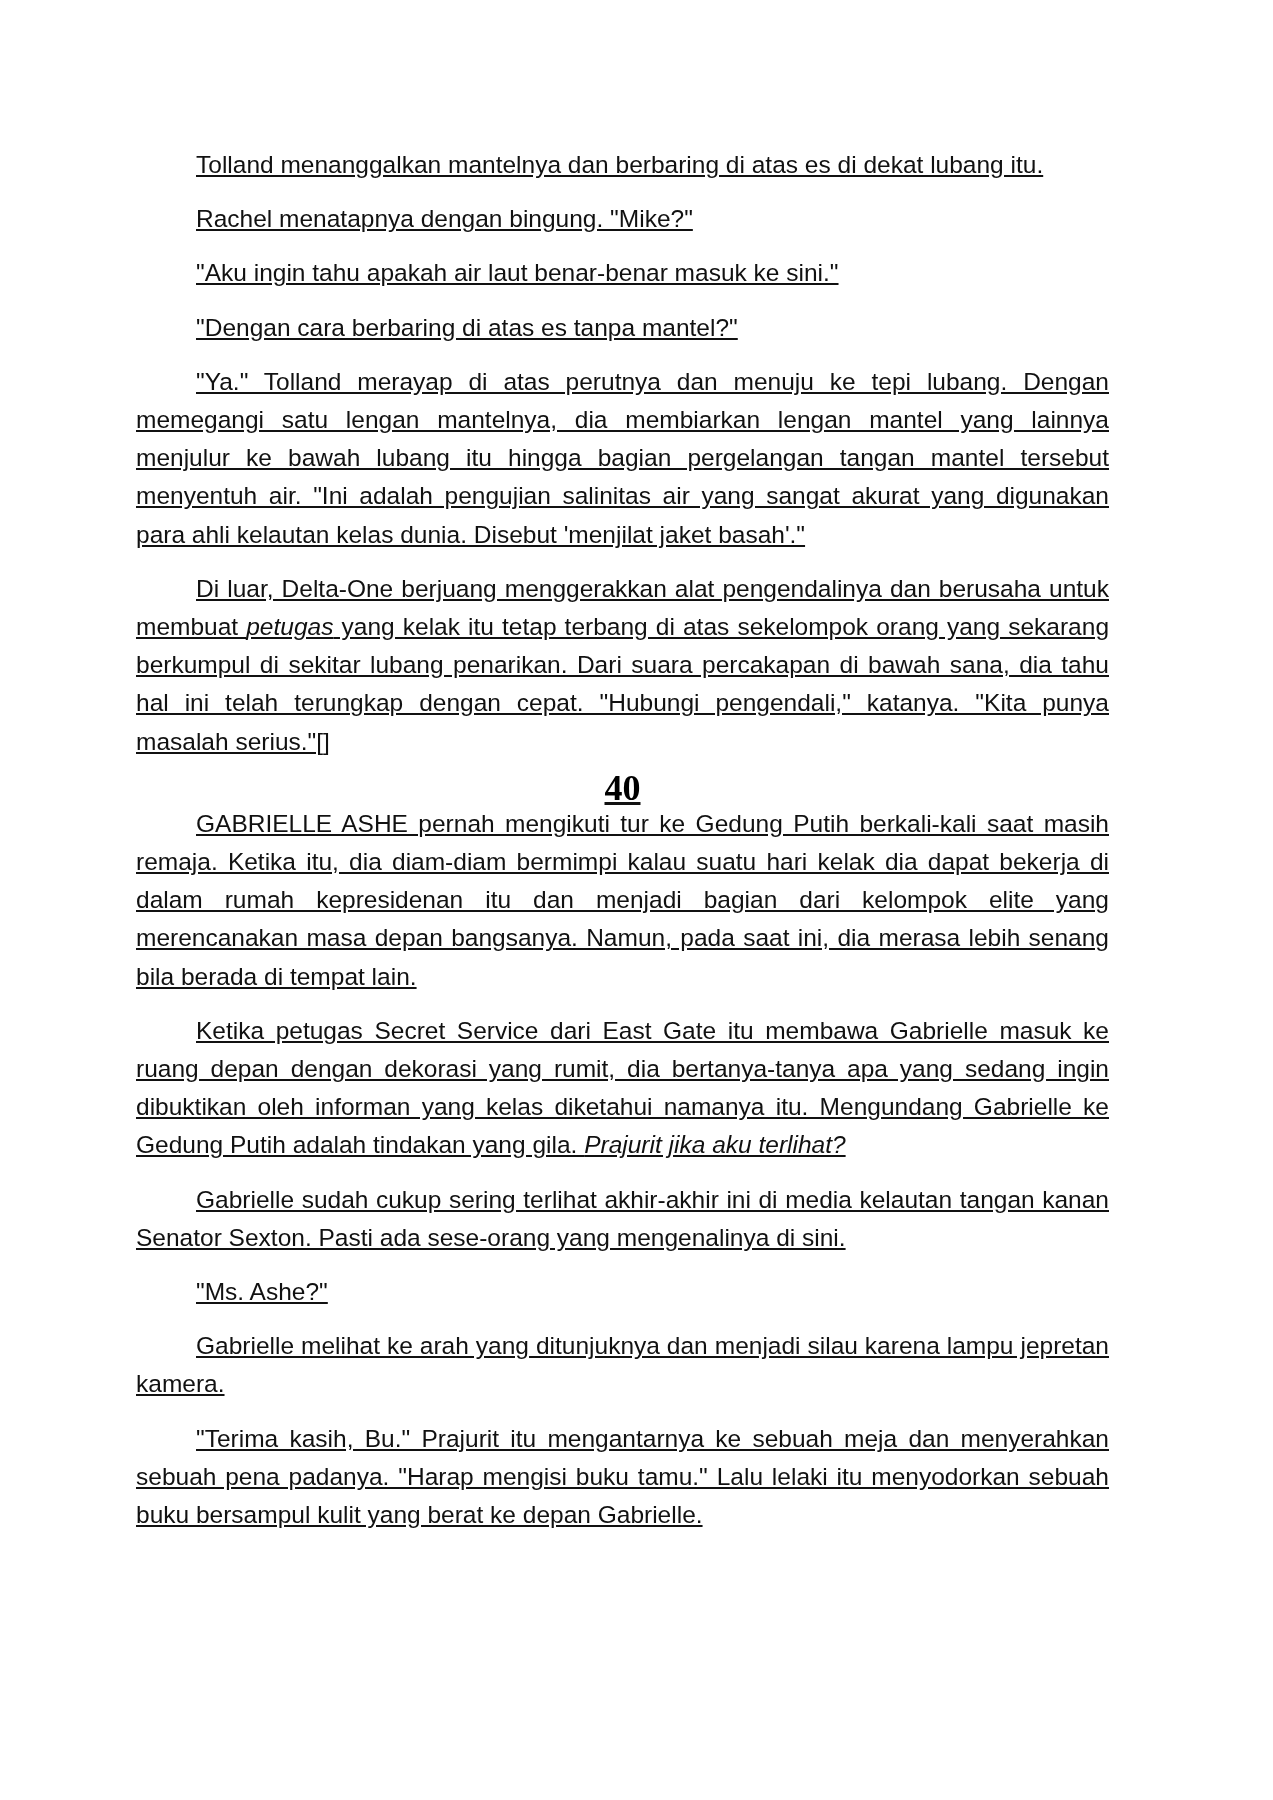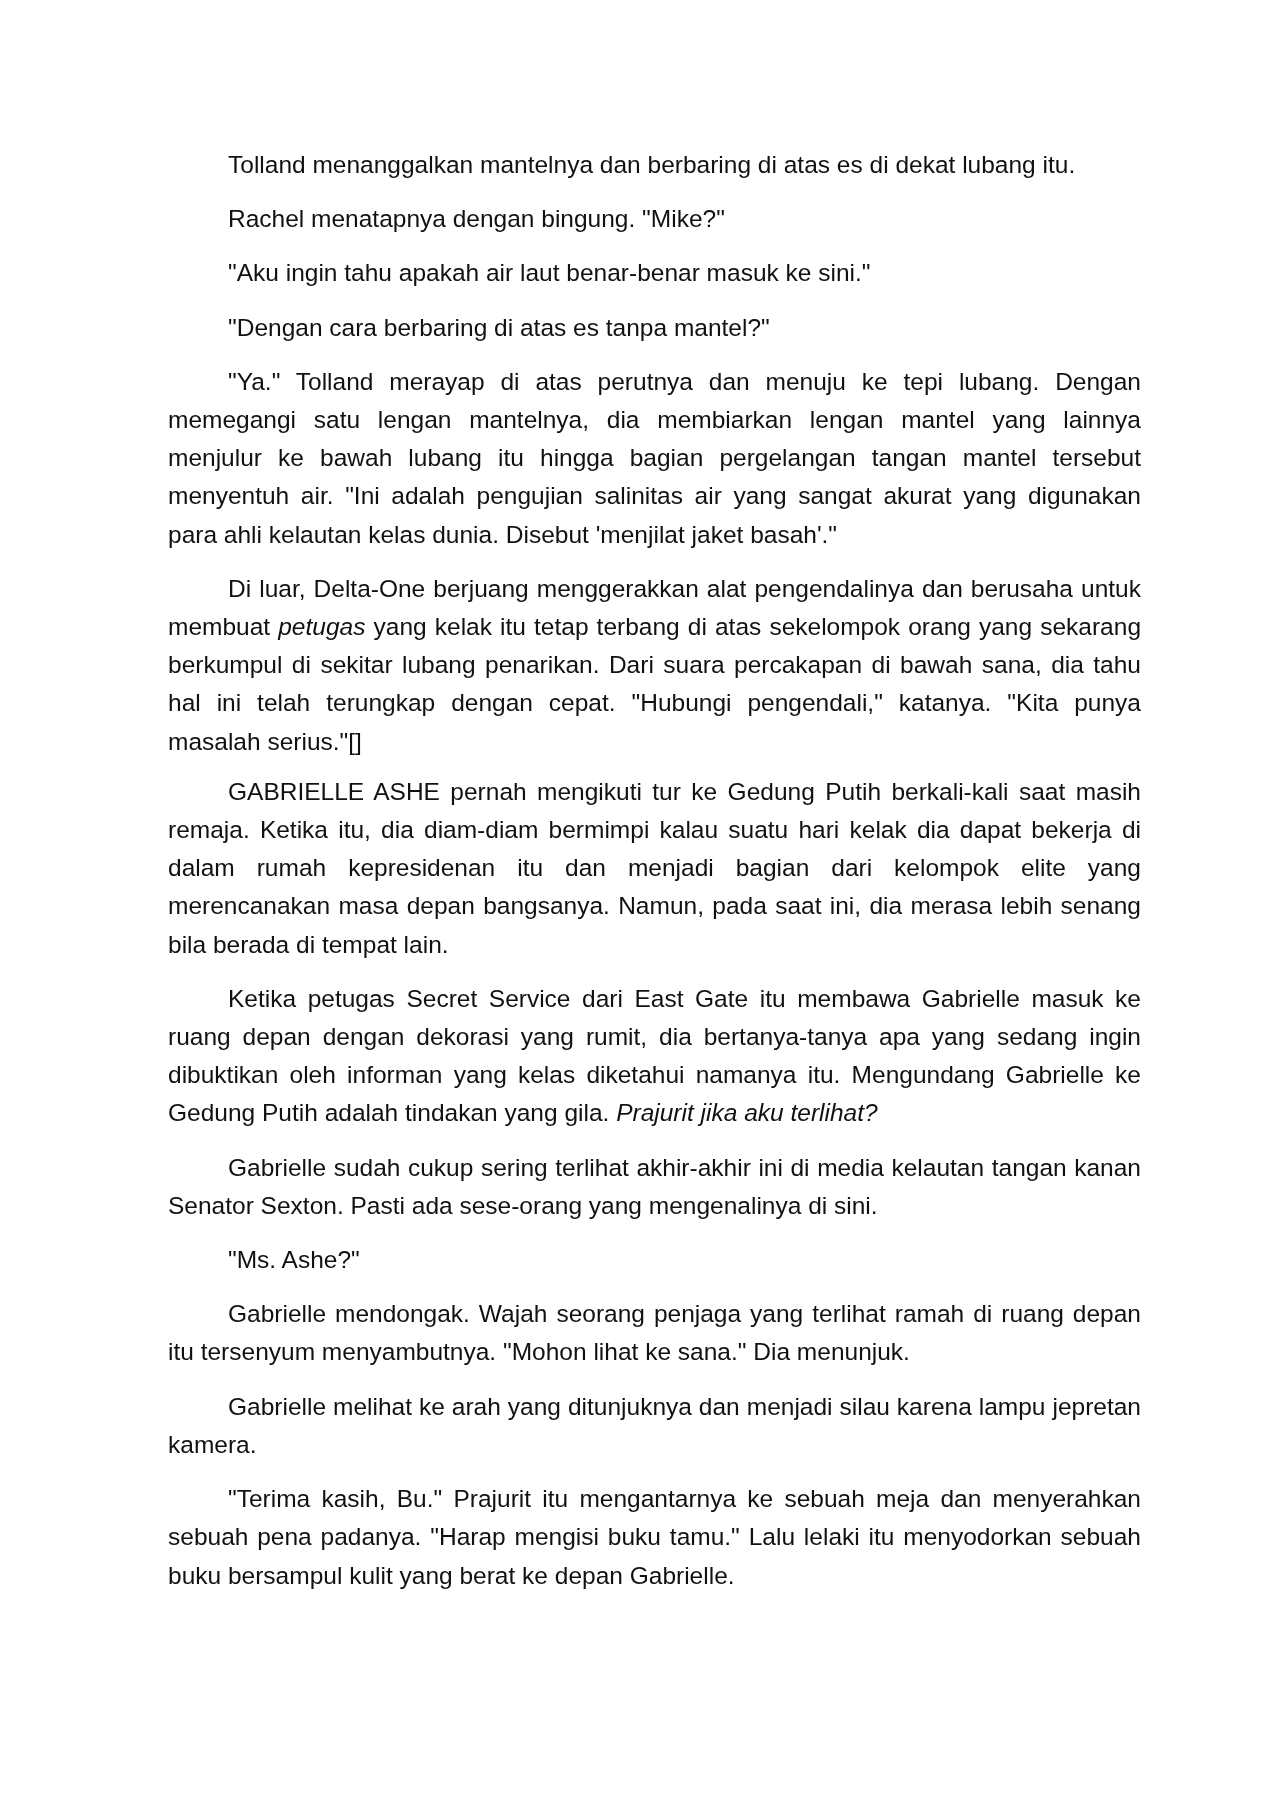--- a/index.html
+++ b/index.html
@@ -1,25 +1,26 @@
 <!DOCTYPE html>
 <html><head>
 <meta charset="utf-8">
 <style>
   html, body { margin: 0; padding: 0; background: #ffffff; }
   body { width: 1273px; height: 1800px; position: relative; overflow: hidden; }
   .page {
     position: absolute;
-    left: 168px;
+    left: 136px;
     top: 146px;
     width: 973px;
     font-family: "Liberation Sans", sans-serif;
     font-size: 24.5px;
     line-height: 38.2px;
     color: #111111;
+    text-decoration: underline;
   }
   .para {
     margin: 0 0 16px 0;
     text-indent: 60px;
     text-align: justify;
   }
   .chapter {
     font-family: "Liberation Serif", serif;
     font-weight: bold;
     font-size: 36px;
@@ -40,24 +41,26 @@
 
   <p class="para">Tolland menanggalkan mantelnya dan berbaring di atas es di dekat lubang itu.</p>
   <p class="para">Rachel menatapnya dengan bingung. "Mike?"</p>
   <p class="para">"Aku ingin tahu apakah air laut benar-benar masuk ke sini."</p>
   <p class="para">"Dengan cara berbaring di atas es tanpa mantel?"</p>
   <p class="para">"Ya." Tolland merayap di atas perutnya dan menuju ke tepi lubang. Dengan memegangi satu lengan mantelnya, dia membiarkan lengan mantel yang lainnya menjulur ke bawah lubang itu hingga bagian pergelangan tangan mantel tersebut menyentuh air. "Ini adalah pengujian salinitas air yang sangat akurat yang digunakan para ahli kelautan kelas dunia. Disebut 'menjilat jaket basah'."</p>
   <p class="para" style="margin-bottom:12px;">
     <span>Di luar, Delta-One berjuang menggerakkan alat pengendalinya dan berusaha untuk membuat </span><i>petugas</i><span> yang kelak itu tetap terbang di atas sekelompok orang yang sekarang berkumpul di sekitar lubang penarikan. Dari suara percakapan di bawah sana, dia tahu hal ini telah terungkap dengan cepat. "Hubungi pengendali," katanya. "Kita punya masalah serius."[]</span>
   </p>
 
+  <div class="chapter-wrap">
+    <div class="chapter">40</div>
+  </div>
 
   <p class="para after-chapter">GABRIELLE ASHE pernah mengikuti tur ke Gedung Putih berkali-kali saat masih remaja. Ketika itu, dia diam-diam bermimpi kalau suatu hari kelak dia dapat bekerja di dalam rumah kepresidenan itu dan menjadi bagian dari kelompok elite yang merencanakan masa depan bangsanya. Namun, pada saat ini, dia merasa lebih senang bila berada di tempat lain.</p>
   <p class="para">
     <span>Ketika petugas Secret Service dari East Gate itu membawa Gabrielle masuk ke ruang depan dengan dekorasi yang rumit, dia bertanya-tanya apa yang sedang ingin dibuktikan oleh informan yang kelas diketahui namanya itu. Mengundang Gabrielle ke Gedung Putih adalah tindakan yang gila. </span><i>Prajurit jika aku terlihat?</i><span></span>
   </p>
   <p class="para">Gabrielle sudah cukup sering terlihat akhir-akhir ini di media kelautan tangan kanan Senator Sexton. Pasti ada sese-orang yang mengenalinya di sini.</p>
   <p class="para">"Ms. Ashe?"</p>
-  <p class="para">Gabrielle mendongak. Wajah seorang penjaga yang terlihat ramah di ruang depan itu tersenyum menyambutnya. "Mohon lihat ke sana." Dia menunjuk.</p>
   <p class="para">Gabrielle melihat ke arah yang ditunjuknya dan menjadi silau karena lampu jepretan kamera.</p>
   <p class="para">"Terima kasih, Bu." Prajurit itu mengantarnya ke sebuah meja dan menyerahkan sebuah pena padanya. "Harap mengisi buku tamu." Lalu lelaki itu menyodorkan sebuah buku bersampul kulit yang berat ke depan Gabrielle.</p>
 
 </div>
 
 </body></html>

